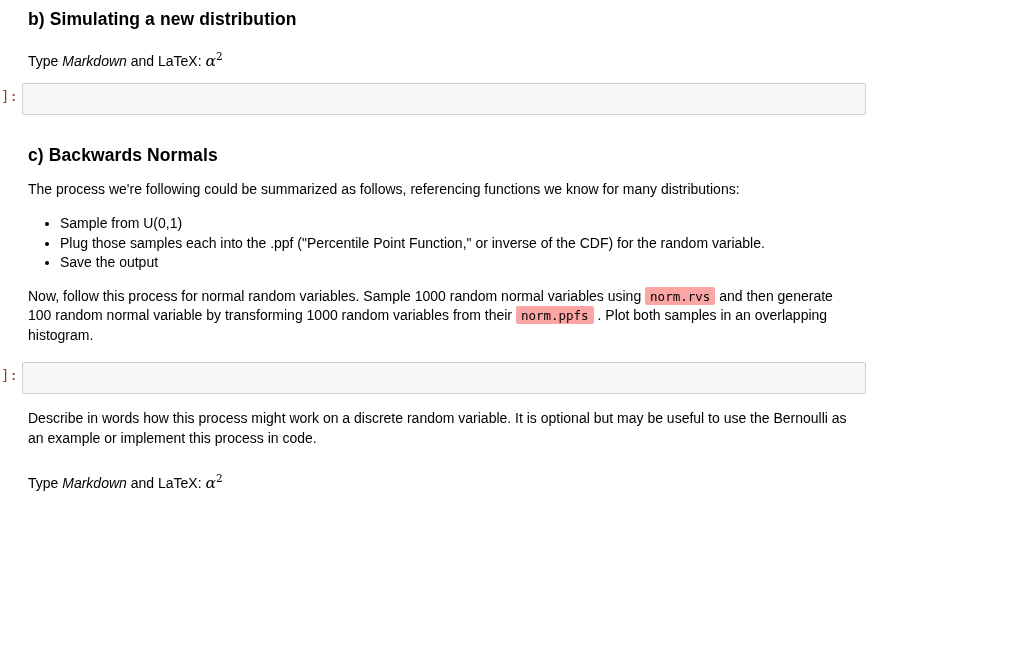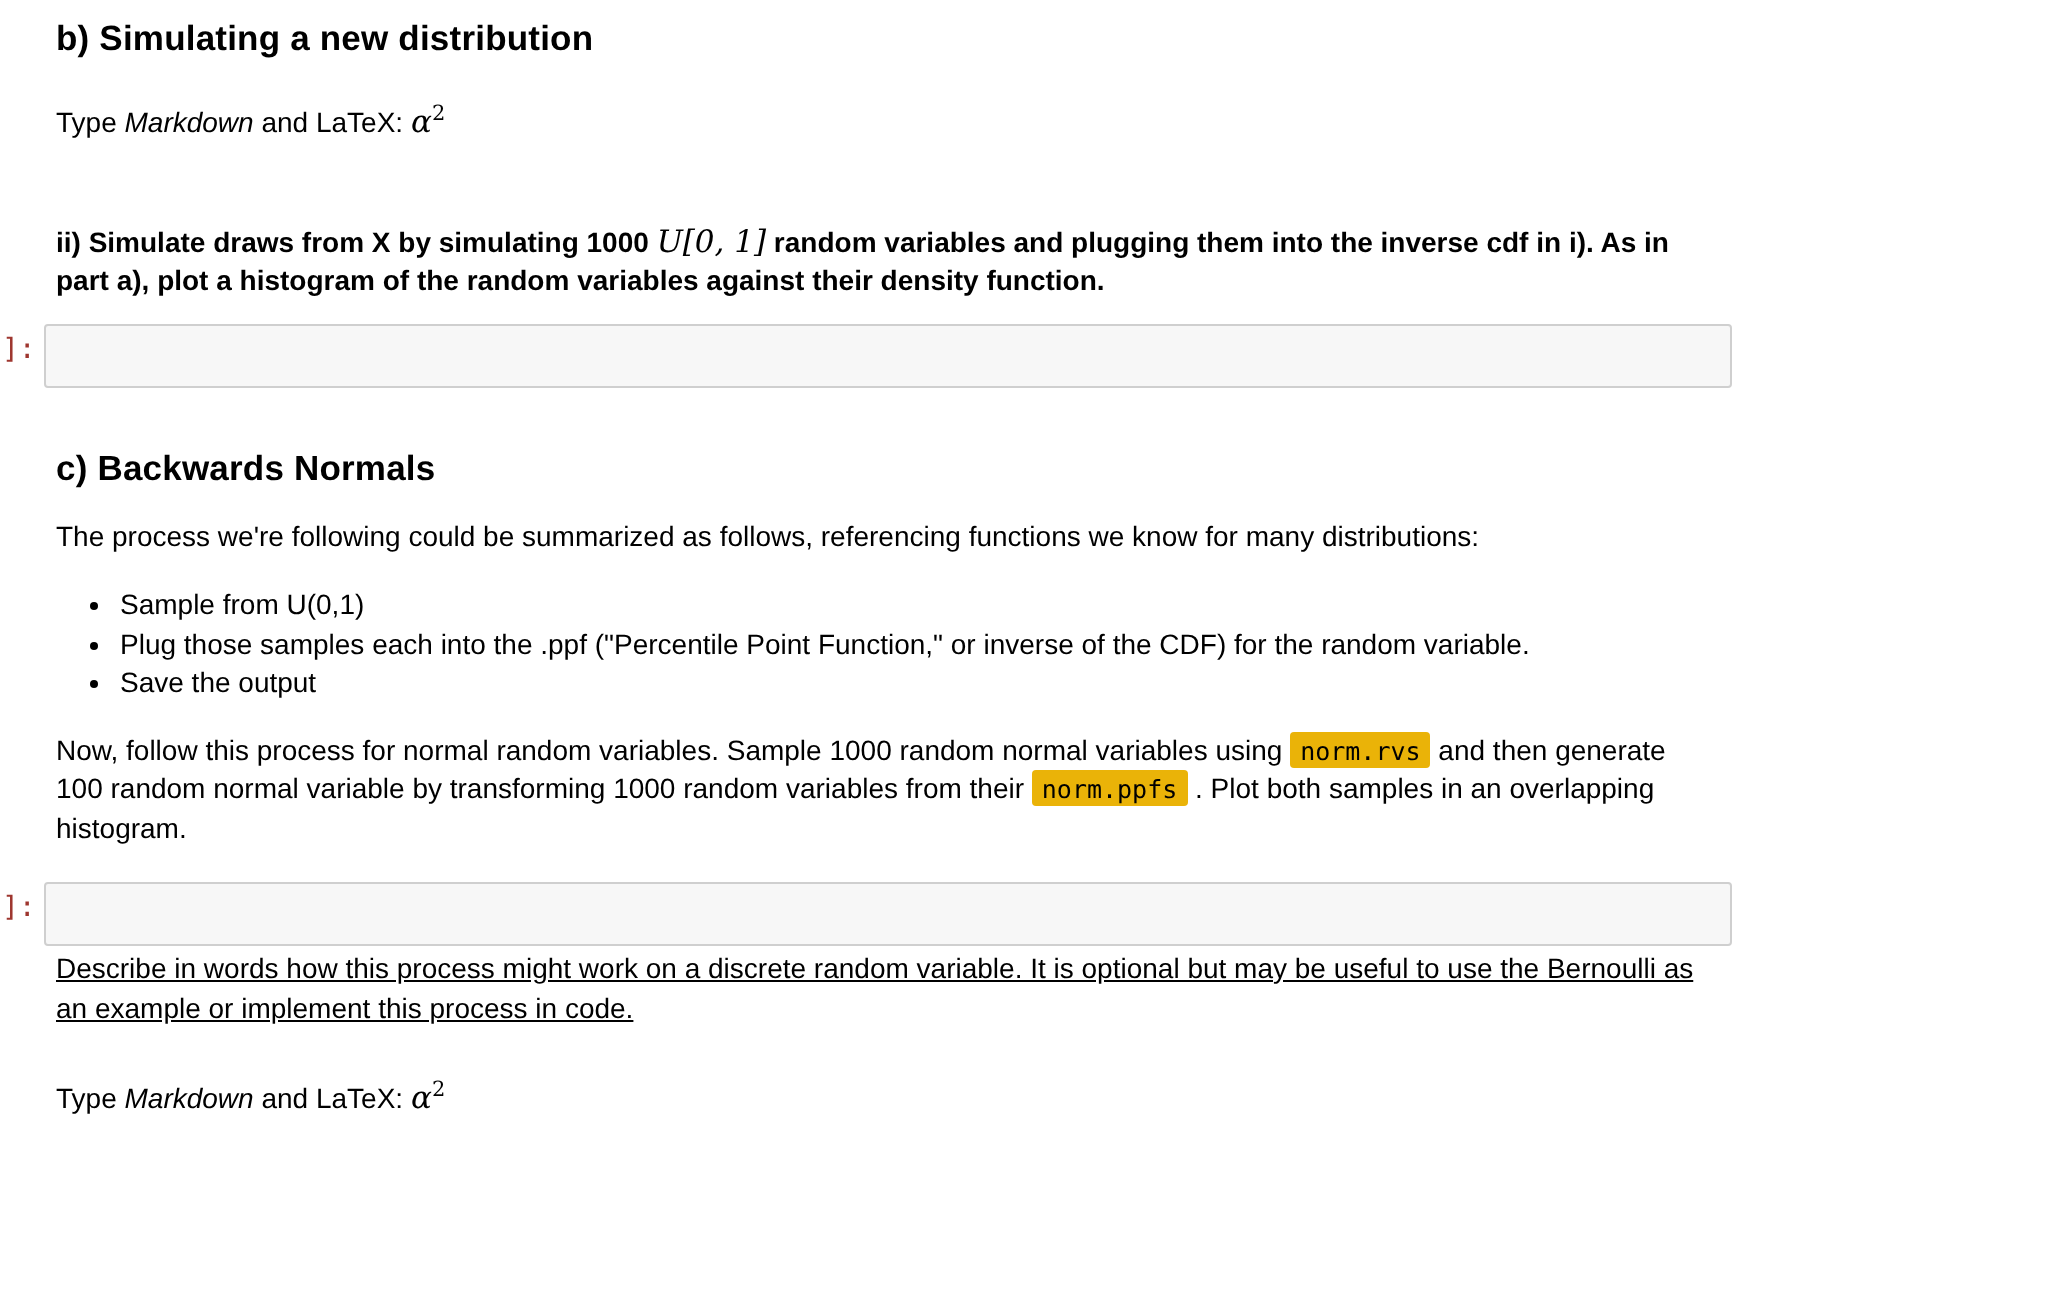--- a/index.html
+++ b/index.html
@@ -33,21 +33,21 @@
   .math sup {
     font-size: 10.5px;
     font-style: normal;
     line-height: 0;
     vertical-align: super;
   }
   .it { font-style: italic; }
   code.inline {
     font-family: "DejaVu Sans Mono", "Liberation Mono", monospace;
     font-size: 12.5px;
-    background: #eab308;
+    background: #fca5a5;
     padding: 2px 5px 1px 5px;
     line-height: 1;
     border-radius: 2px;
     margin-top: 16px;
   }
   .code-cell { display: flex; align-items: flex-start; }
   .prompt {
     flex: 0 0 22px;
     width: 22px;
     padding-left: 1px;
@@ -83,21 +83,20 @@
 <body>
 
 <div class="nb">
 
   <div class="md">
     <h3 class="h" style="margin-top:9px;">b) Simulating a new distribution</h3>
 
 
     <p class="t" style="margin-top:23px;"><span>Type </span><span class="it">Markdown</span><span> and LaTeX: </span><span class="math"><span>α</span><sup>2</sup></span></p>
 
-    <p class="t" style="margin-top:40px;"><span class="b">ii) Simulate draws from X by simulating 1000 </span><span class="math">U[0, 1]</span><span class="b"> random variables and plugging them into the inverse cdf in i). As in part a), plot a histogram of the random variables against their density function.</span></p>
   </div>
 
   <div class="code-cell" style="margin-top:11px;">
     <div class="prompt">]:</div>
     <div class="code-box"></div>
   </div>
 
   <div class="md">
     <h3 class="h" style="margin-top:30px;">c) Backwards Normals</h3>
 
@@ -112,18 +111,18 @@
     <p class="t w-outro" style="margin-top:14px;"><span>Now, follow this process for normal random variables. Sample 1000 random normal variables using </span><code class="inline">norm.rvs</code><span> and then generate 100 random normal variable by transforming 1000 random variables from their </span><code class="inline">norm.ppfs</code><span> . Plot both samples in an overlapping histogram.</span></p>
   </div>
 
   <div class="code-cell" style="margin-top:17px;">
     <div class="prompt">]:</div>
     <div class="code-box"></div>
   </div>
 
   <div class="md">
 
-    <p class="t w-d" style="margin-top:2px;text-decoration:underline;">Describe in words how this process might work on a discrete random variable. It is optional but may be useful to use the Bernoulli as an example or implement this process in code.</p>
+    <p class="t w-d" style="margin-top:15px;">Describe in words how this process might work on a discrete random variable. It is optional but may be useful to use the Bernoulli as an example or implement this process in code.</p>
 
     <p class="t" style="margin-top:26px;"><span>Type </span><span class="it">Markdown</span><span> and LaTeX: </span><span class="math"><span>α</span><sup>2</sup></span></p>
   </div>
 
 </div>
 
 </body></html>

